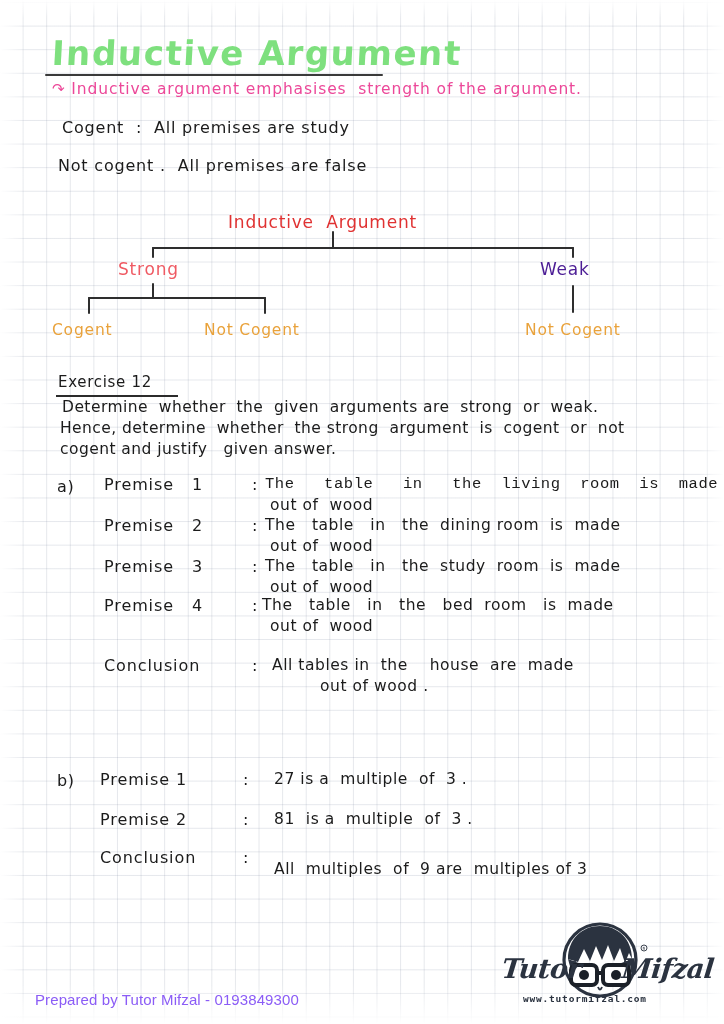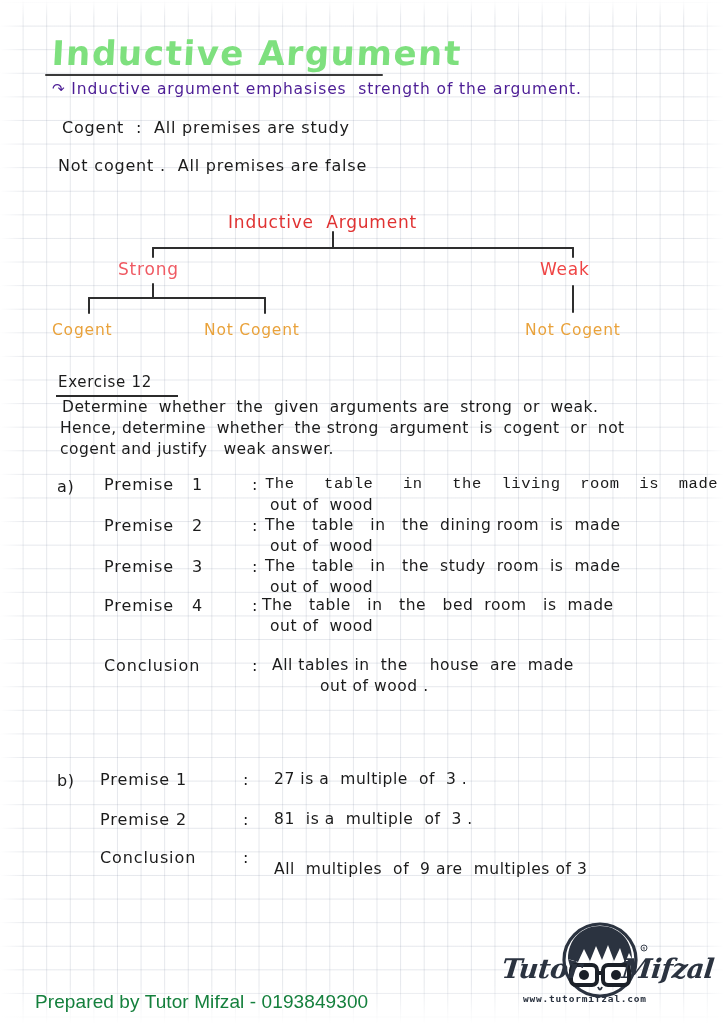--- a/index.html
+++ b/index.html
@@ -58,39 +58,39 @@
     position: absolute;
     left: 45px; top: 74px;
     width: 338px; height: 2px;
     background: #3a3a3a;
     border-radius: 2px;
   }
 
   #subline {
     left: 52px; top: 80px;
     font-size: 15.5px;
-    color: #4c1d95;
+    color: #ec4899;
     letter-spacing: .9px;
   }
   #subline .arrow { font-size: 15px; }
 
   #cogent-def  { left: 62px; top: 118px; font-size: 16px; letter-spacing:.8px;}
   #notcogent-def { left: 58px; top: 156px; font-size: 16px; letter-spacing:.8px;}
 
   
   #tree { position: absolute; left: 0; top: 0; width: 724px; height: 360px; }
   .tnode {
     position: absolute;
     font-family: "DejaVu Sans", sans-serif;
     white-space: pre;
     letter-spacing: .8px;
   }
   .t-root { left: 228px; top: 212px; font-size: 17px; color: #e03232; }
   .t-strong { left: 118px; top: 259px; font-size: 17px; color: #ef5a63; }
-  .t-weak   { left: 540px; top: 259px; font-size: 17px; color: #ef4444; }
+  .t-weak   { left: 540px; top: 259px; font-size: 17px; color: #4c1d95; }
   .t-leaf   { font-size: 15.5px; color: #e9a23b; }
   .t-l1 { left: 52px;  top: 321px; }
   .t-l2 { left: 204px; top: 321px; }
   .t-l3 { left: 525px; top: 321px; }
 
   .ln { position: absolute; background: #2e2e2e; border-radius:1px; }
 
   
   #ex-head { left: 58px; top: 373px; font-size: 15px; letter-spacing:.7px; }
   #ex-rule {
@@ -107,22 +107,22 @@
   .pname  { font-size: 16px; letter-spacing: .9px; }
   .colon  { font-size: 16px; }
   .ptext  { font-size: 15.5px; letter-spacing: .55px; }
   .ptext2 { font-size: 15.5px; letter-spacing: .55px; }
 
   
   #footer {
     position: absolute;
     left: 35px; top: 991px;
     font-family: "Liberation Sans", sans-serif;
-    font-size: 19px;
-    color: #15803d;
+    font-size: 15px;
+    color: #8b5cf6;
     letter-spacing: .1px;
     white-space: pre;
   }
 
   
   #logo { position: absolute; left: 498px; top: 915px; width: 205px; height: 95px; }
   #logo svg { display:block; }
 </style>
 </head>
 <body>
@@ -162,21 +162,21 @@
   <div class="tnode t-leaf t-l1">Cogent</div>
   <div class="tnode t-leaf t-l2">Not Cogent</div>
   <div class="tnode t-leaf t-l3">Not Cogent</div>
 </div>
 
 <div class="hw" id="ex-head">Exercise 12</div>
 <div id="ex-rule"></div>
 
 <div class="hw ex-line" id="exq1">Determine  whether  the  given  arguments are  strong  or  weak.</div>
 <div class="hw ex-line" id="exq2">Hence, determine  whether  the strong  argument  is  cogent  or  not</div>
-<div class="hw ex-line" id="exq3">cogent and justify   weak answer.</div>
+<div class="hw ex-line" id="exq3">cogent and justify   given answer.</div>
 
 <div class="hw qlabel" style="left:57px; top:477px;">a)</div>
 
 <div class="hw pname" style="left:104px; top:475px;">Premise   1</div>
 <div class="hw colon" style="left:252px; top:475px;">:</div>
 <div class="hw ptext" style="left:265px; top:475px;font-family:Liberation Mono, monospace;">The   table   in   the  living  room  is  made</div>
 <div class="hw ptext2" style="left:270px; top:496px;">out of  wood</div>
 
 <div class="hw pname" style="left:104px; top:516px;">Premise   2</div>
 <div class="hw colon" style="left:252px; top:516px;">:</div>

